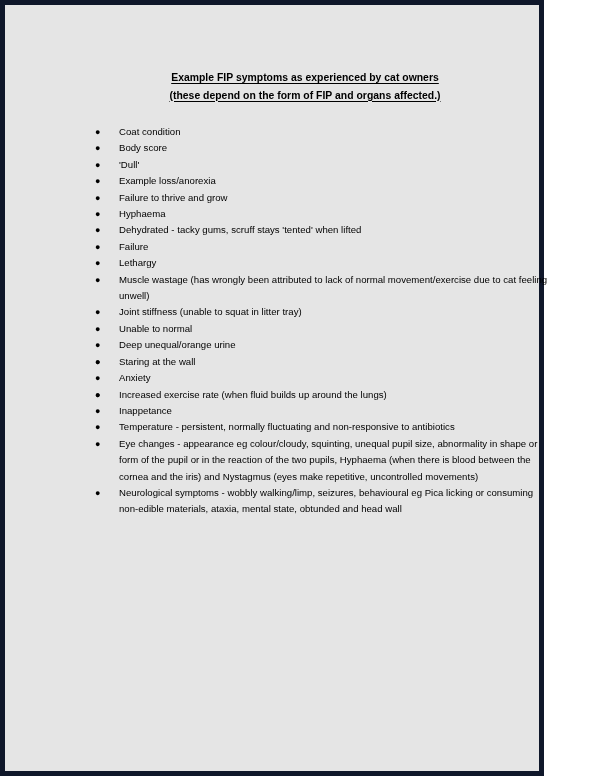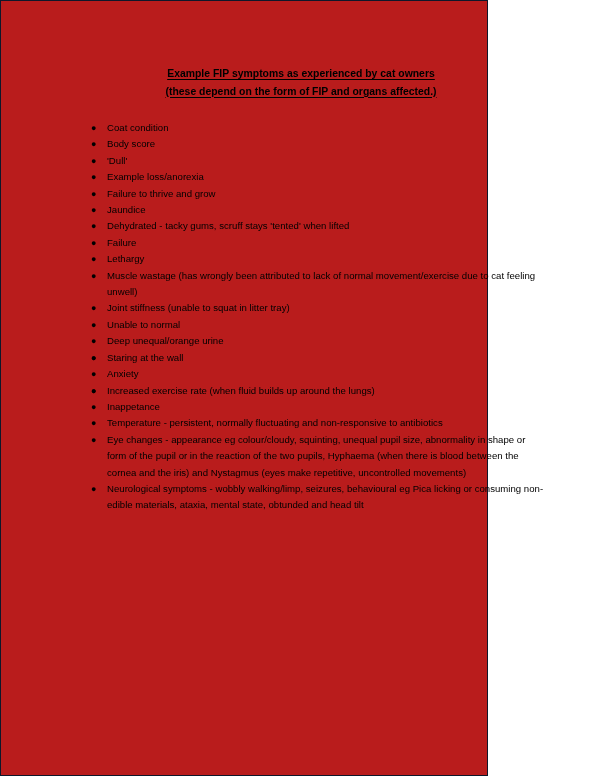--- a/index.html
+++ b/index.html
@@ -9,25 +9,25 @@
   }
   body {
     width: 600px;
     height: 776px;
     font-family: "Liberation Sans", sans-serif;
     color: #000000;
     overflow: hidden;
   }
   .page {
     position: relative;
-    width: 488px;
+    width: 544px;
     height: 776px;
-    background: #b91c1c;
+    background: #e5e5e5;
     box-sizing: border-box;
-    border: 1px solid #0f172a;
+    border: 5px solid #0f172a;
   }
   .doc-body {
     position: absolute;
     left: 0;
     top: 0;
     width: 600px;
   }
   .title-block {
     margin-top: 63px;
     text-align: center;
@@ -62,20 +62,21 @@
     position: absolute;
     left: 90px;
     top: 0;
     width: 10px;
     font-size: 9px;
     line-height: 16.4px;
     text-align: left;
   }
   .symptom-item .item-text {
     display: block;
+    margin-left: 8px;
   }
 </style>
 </head>
 <body>
 
 <div class="page">
   <div class="doc-body">
 
     <div class="title-block">
       <div>
@@ -102,21 +103,21 @@
         <li class="symptom-item">
           <span class="bullet">●</span>
           <span class="item-text">Example loss/anorexia</span>
         </li>
         <li class="symptom-item">
           <span class="bullet">●</span>
           <span class="item-text">Failure to thrive and grow</span>
         </li>
         <li class="symptom-item">
           <span class="bullet">●</span>
-          <span class="item-text">Jaundice</span>
+          <span class="item-text">Hyphaema</span>
         </li>
         <li class="symptom-item">
           <span class="bullet">●</span>
           <span class="item-text">Dehydrated - tacky gums, scruff stays 'tented' when lifted</span>
         </li>
         <li class="symptom-item">
           <span class="bullet">●</span>
           <span class="item-text">Failure</span>
         </li>
         <li class="symptom-item">
@@ -164,18 +165,18 @@
         <li class="symptom-item">
           <span class="bullet">●</span>
           <span class="item-text">Temperature - persistent, normally fluctuating and non-responsive to antibiotics</span>
         </li>
         <li class="symptom-item">
           <span class="bullet">●</span>
           <span class="item-text">Eye changes - appearance eg colour/cloudy, squinting, unequal pupil size, abnormality in shape or form of the pupil or in the reaction of the two pupils, Hyphaema (when there is blood between the cornea and the iris) and Nystagmus (eyes make repetitive, uncontrolled movements)</span>
         </li>
         <li class="symptom-item">
           <span class="bullet">●</span>
-          <span class="item-text">Neurological symptoms - wobbly walking/limp, seizures, behavioural eg Pica licking or consuming non-edible materials, ataxia, mental state, obtunded and head tilt</span>
+          <span class="item-text">Neurological symptoms - wobbly walking/limp, seizures, behavioural eg Pica licking or consuming non-edible materials, ataxia, mental state, obtunded and head wall</span>
         </li>
       </ul>
 
   </div>
 </div>
 
 </body></html>

